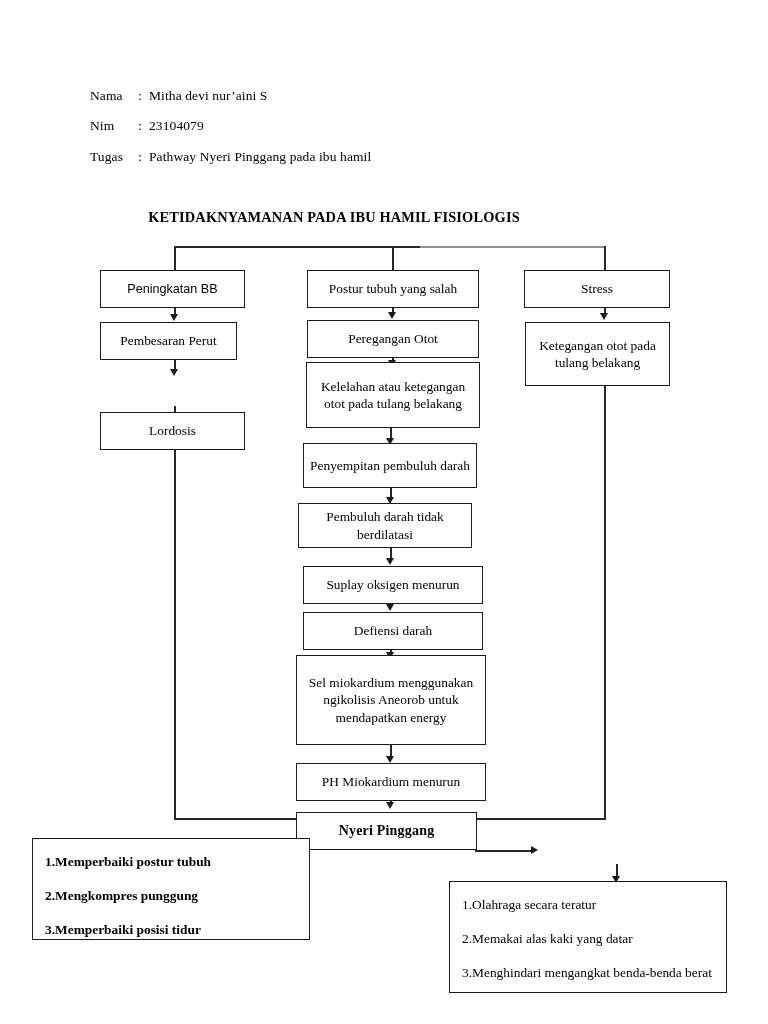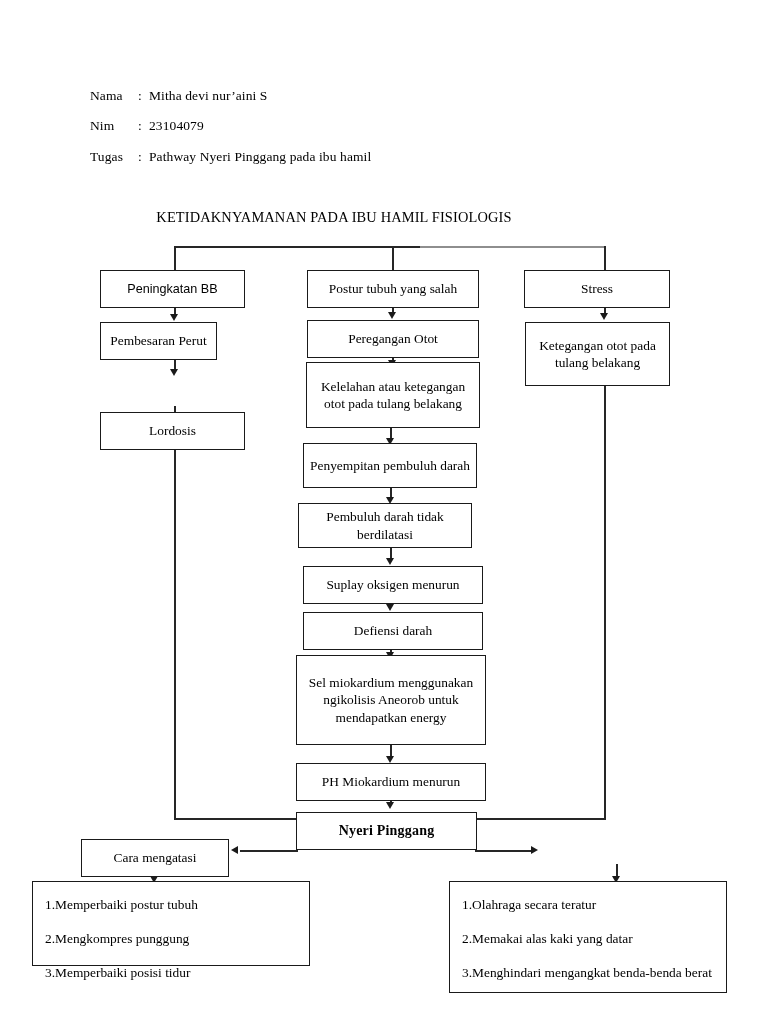--- a/index.html
+++ b/index.html
@@ -41,21 +41,21 @@
   }
 
   
   #chart-title {
     position: absolute;
     left: 0;
     top: 209px;
     width: 668px;
     text-align: center;
     font-size: 14.4px;
-    font-weight: normal;
+    font-weight: bold;
     letter-spacing: .15px;
     white-space: nowrap;
   }
 
   
   .node {
     position: absolute;
     box-sizing: border-box;
     border: 1.6px solid #1a1a1a;
     background: #ffffff;
@@ -147,21 +147,21 @@
 
   <div class="ln v" style="left:174px; top:246px; height:25px;"></div>
   <div class="ln v" style="left:392px; top:246px; height:25px;"></div>
   <div class="ln v" style="left:604px; top:246px; height:25px;"></div>
 
   <div class="node sans" style="left:100px; top:270px; width:145px; height:28px;">Peningkatan BB</div>
 
   <div class="ln v" style="left:174px; top:298px; height:18px;"></div>
   <div class="arrow-down" style="left:170px; top:314px;"></div>
 
-  <div class="node" style="left:100px; top:322px; width:117px; height:30px;">Pembesaran Perut</div>
+  <div class="node" style="left:100px; top:322px; width:137px; height:30px;">Pembesaran Perut</div>
 
   <div class="ln v" style="left:174px; top:352px; height:19px;"></div>
   <div class="arrow-down" style="left:170px; top:369px;"></div>
 
   <div class="node" style="left:100px; top:378px; width:145px; height:28px;margin-top:34px;">Lordosis</div>
 
   <div class="ln v" style="left:174px; top:406px; height:413px;"></div>
   <div class="ln h" style="left:174px; top:818px; width:124px;"></div>
 
   <div class="node" style="left:307px; top:270px; width:172px; height:28px;">Postur tubuh yang salah</div>
@@ -224,21 +224,21 @@
   <div class="ln v" style="left:296px; top:838px; height:14px;"></div>
   <div class="ln h" style="left:240px; top:850px; width:58px;"></div>
   <div class="ln v" style="left:240px; top:850px; height:2px;"></div>
   <div class="arrow-left" style="left:231px; top:846px;"></div>
 
   <div class="node" style="left:81px; top:839px; width:148px; height:25px;">Cara mengatasi</div>
 
   <div class="ln v" style="left:154px; top:864px; height:15px;"></div>
   <div class="arrow-down" style="left:150px; top:876px;"></div>
 
-  <div class="listbox" style="left:32px; top:881px; width:278px; height:85px;">
+  <div class="listbox" style="left:32px; top:838px; width:278px; height:102px;font-weight:bold;">
     <div class="li">1.Memperbaiki postur tubuh</div>
     <div class="li">2.Mengkompres punggung</div>
     <div class="li">3.Memperbaiki posisi tidur</div>
   </div>
 
   <div class="ln v" style="left:475px; top:838px; height:14px;"></div>
   <div class="ln h" style="left:475px; top:850px; width:58px;"></div>
   <div class="arrow-right" style="left:531px; top:846px;"></div>
 
 

